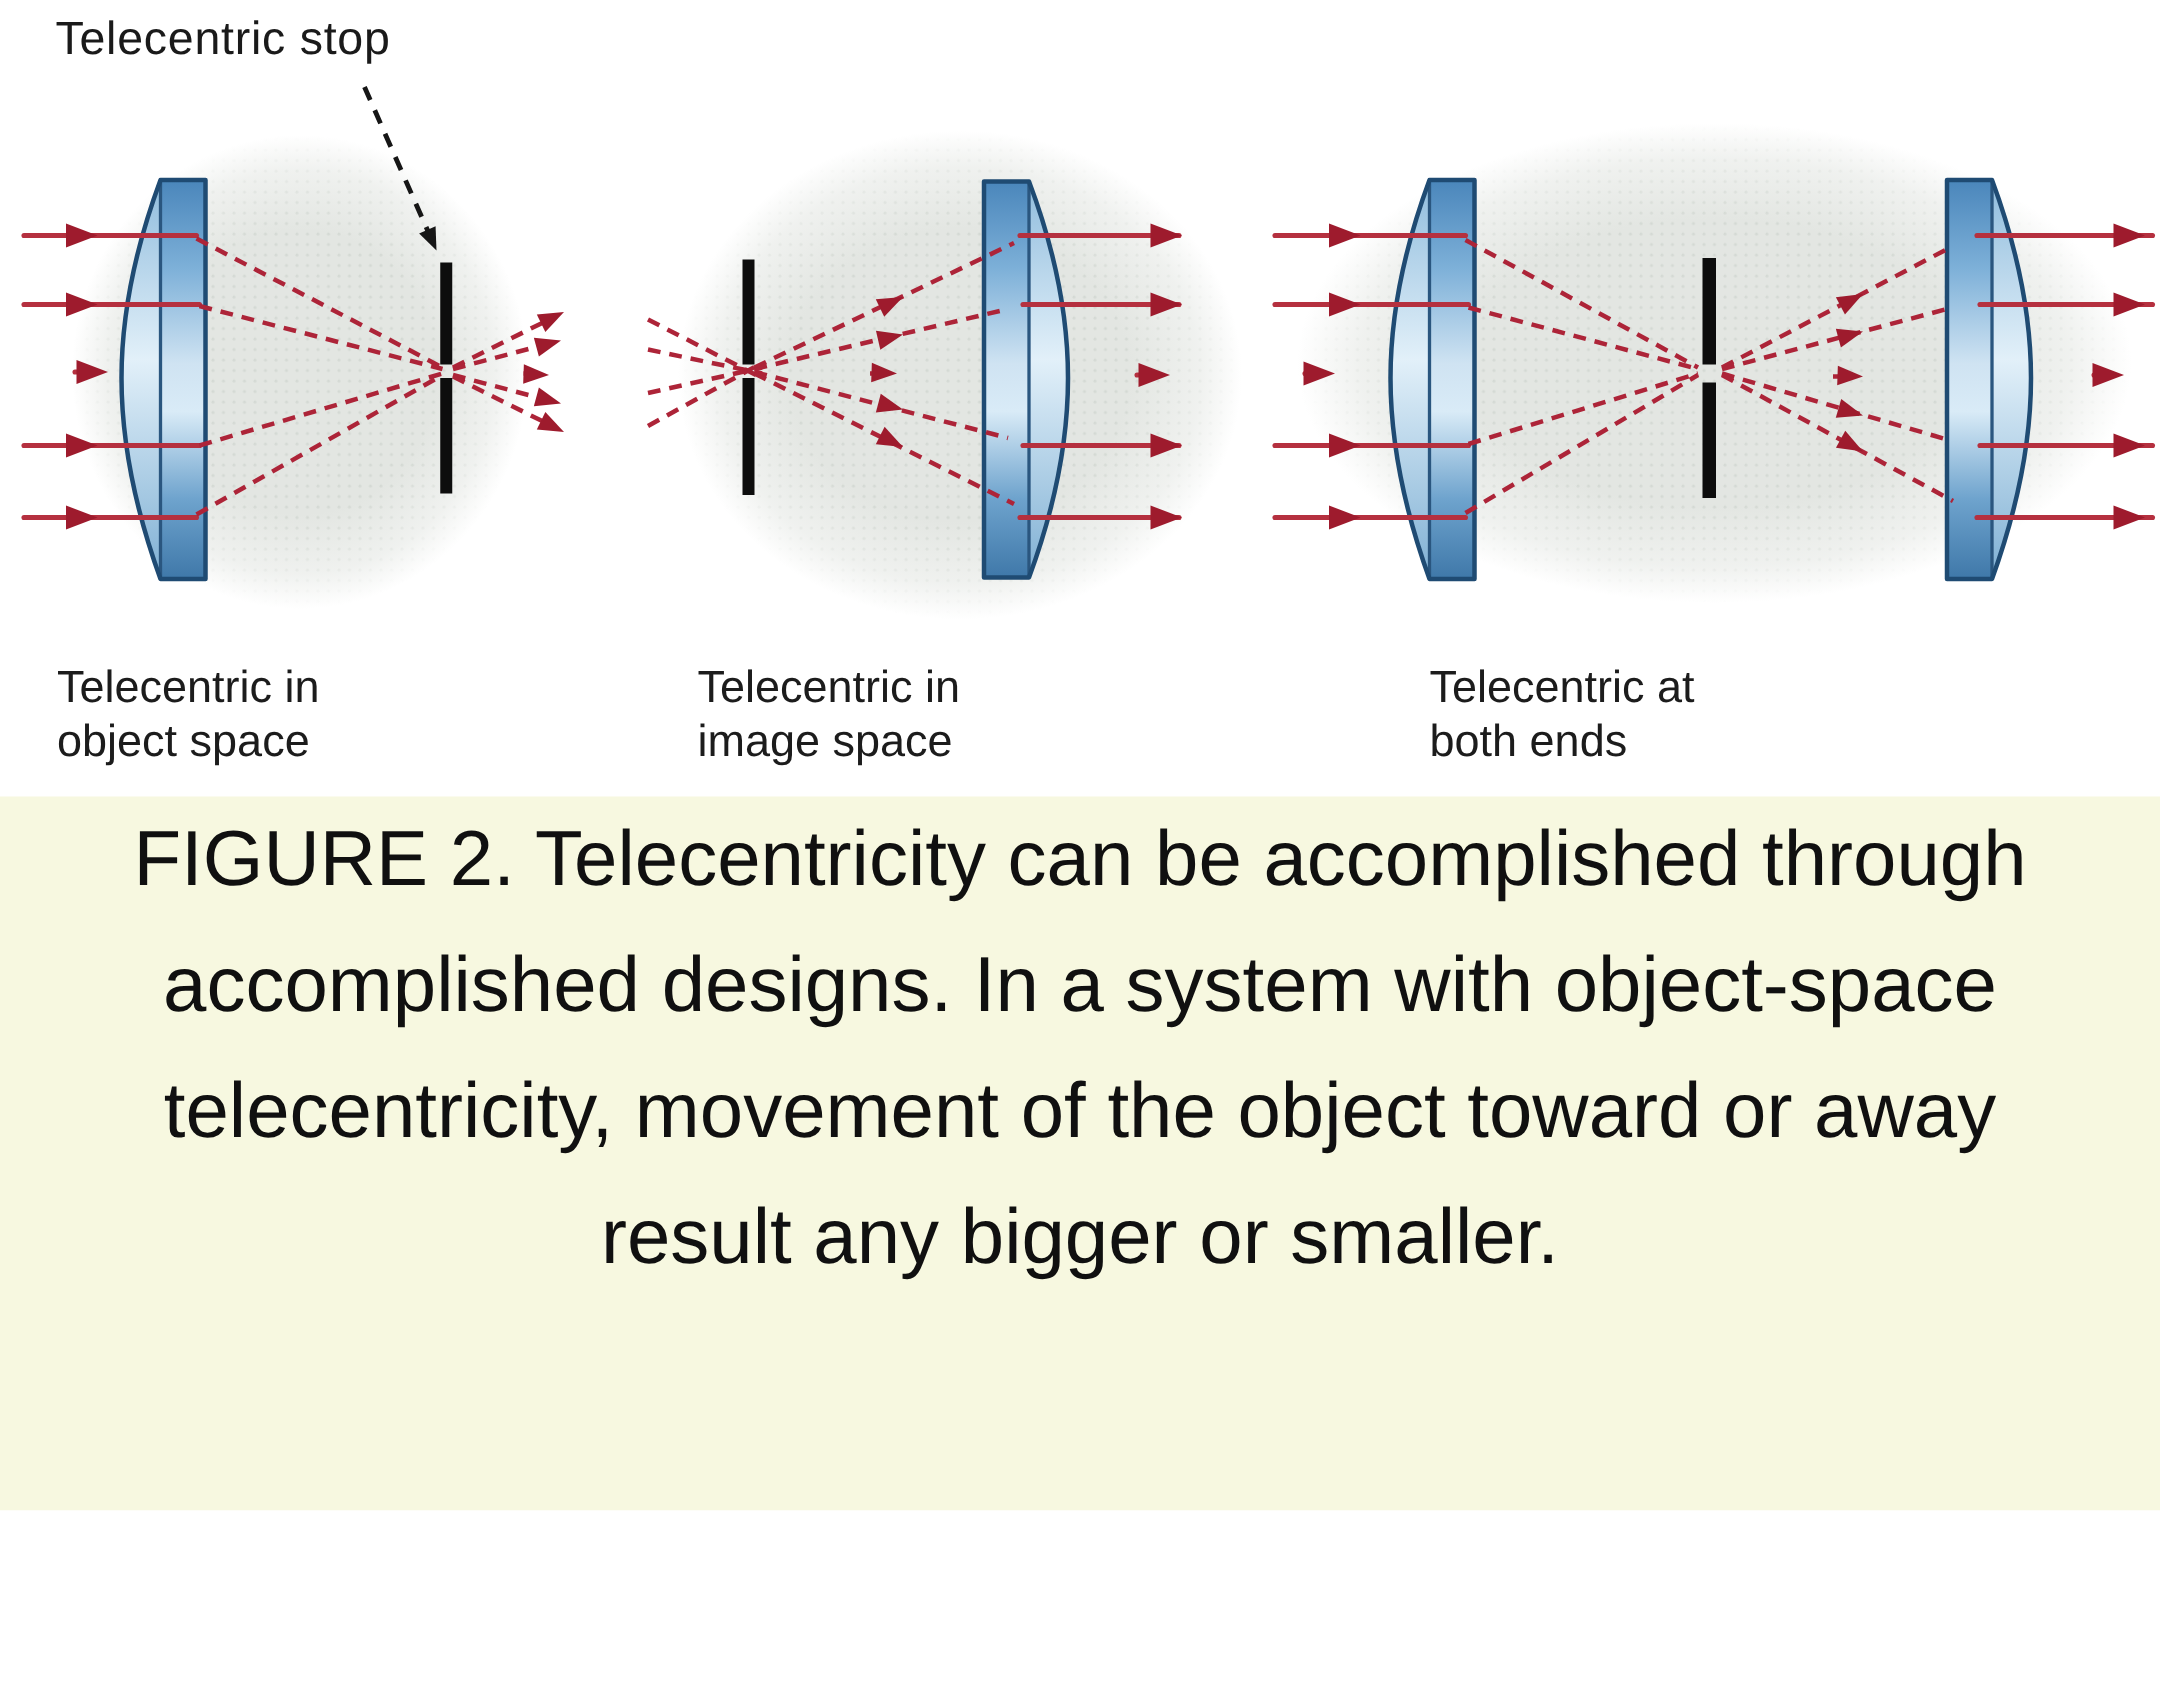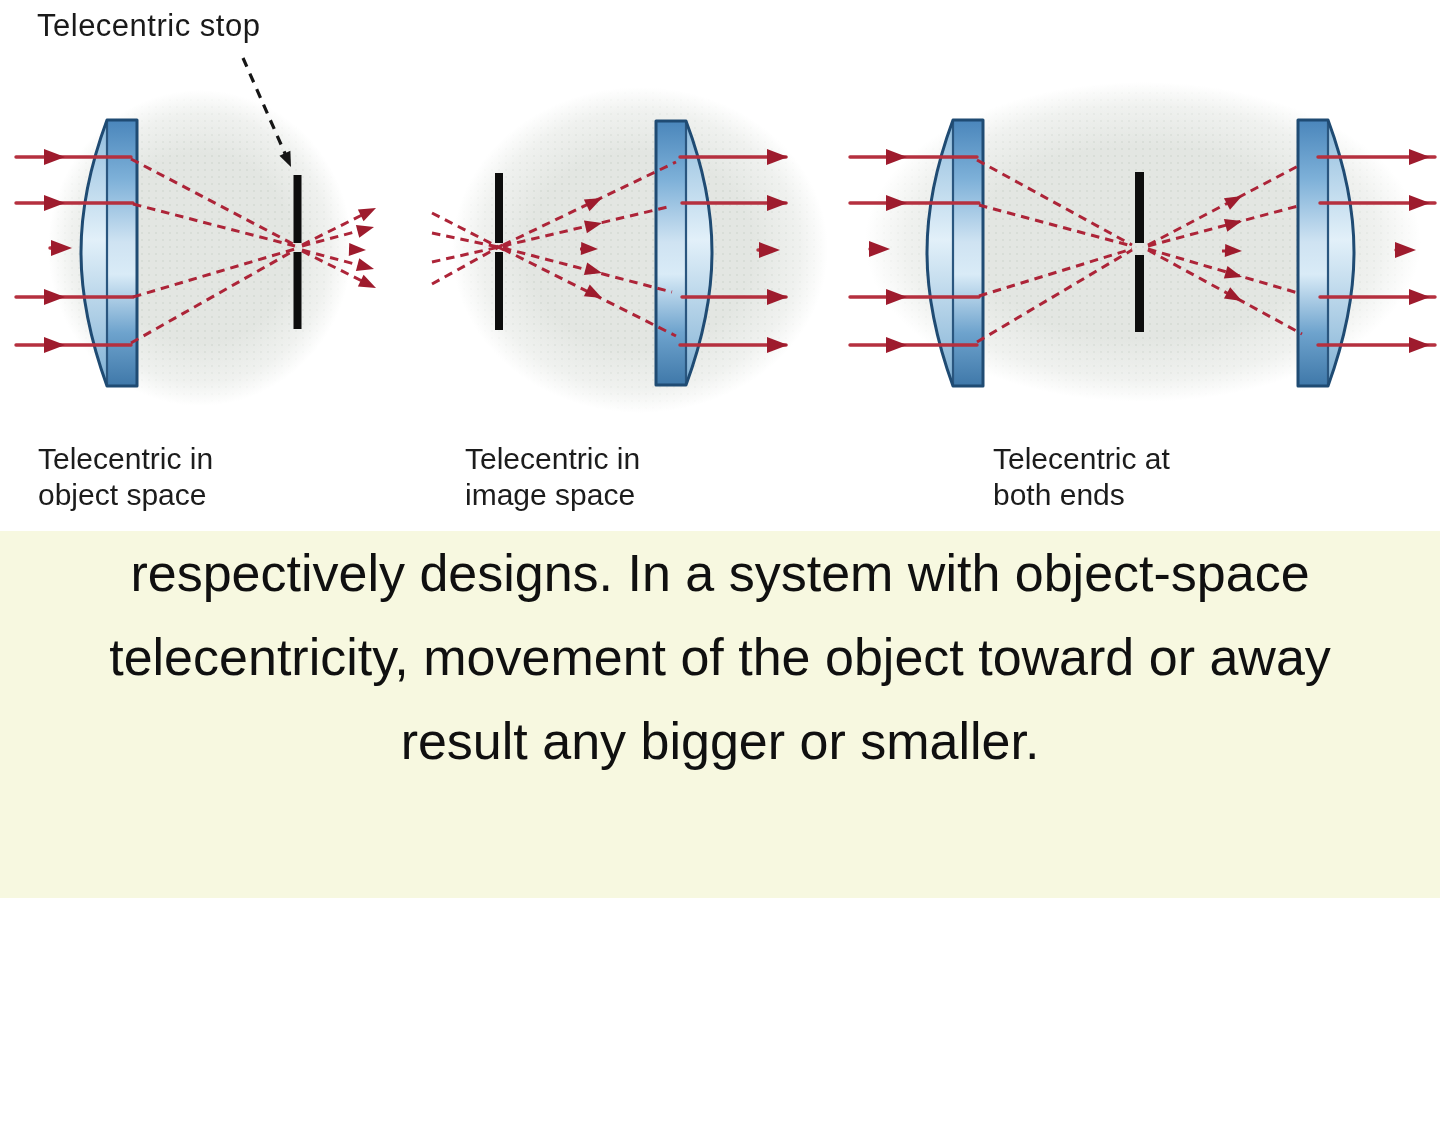--- a/index.html
+++ b/index.html
@@ -1,17 +1,17 @@
 <!DOCTYPE html>
 <html><head>
 <meta charset="utf-8">
 <style>
   html,body{margin:0;padding:0;background:#fff;}
   .stage{
-    position:relative;width:1440px;height:898px;overflow:hidden;
+    position:relative;width:1440px;height:1007px;overflow:hidden;
     font-family:"Liberation Sans",sans-serif;background:#ffffff;
   }
   .diagram-area{position:absolute;left:0;top:0;width:1440px;height:531px;background:#ffffff;}
   .diagram-svg{position:absolute;left:0;top:0;}
   .ray{stroke:#b5303f;stroke-width:3.4;fill:none;stroke-linecap:round;}
   .rayd{stroke:#ad2438;stroke-width:3;fill:none;stroke-dasharray:8.5 6;stroke-linecap:butt;}
   .ah{fill:#9e1b2d;stroke:none;}
   .ahb{fill:#161616;stroke:none;}
   .leader{stroke:#161616;stroke-width:3.2;stroke-dasharray:9.5 7.5;fill:none;}
   .lens-outline{fill:none;stroke:#1f4b73;stroke-width:3;stroke-linejoin:round;}
@@ -19,21 +19,21 @@
   .stop-label{
     position:absolute;left:37px;top:8px;font-size:31px;color:#1a1a1a;
     letter-spacing:0.5px;white-space:pre-line;
   }
   .diagram-label{
     position:absolute;top:441px;width:300px;text-align:left;
     font-size:30px;line-height:36px;color:#1c1c1c;white-space:pre-line;
   }
   .label-1{left:38px;}
   .label-2{left:465px;}
-  .label-3{left:993px;}
+  .label-3{left:953px;}
   .caption{
     position:absolute;left:0;top:531px;width:1440px;height:590px;
     background:#f7f8e0;color:#101010;
   }
   .cap-line{
     width:1440px;text-align:center;font-size:52px;line-height:84px;
     white-space:nowrap;
   }
 </style>
 </head>
@@ -256,18 +256,19 @@
     <div class="stop-label">Telecentric stop</div>
     <div class="diagram-label label-1">Telecentric in
 object space</div>
     <div class="diagram-label label-2">Telecentric in
 image space</div>
     <div class="diagram-label label-3">Telecentric at
 both ends</div>
   </div>
 
   <div class="caption">
-    <div class="cap-line">respectively designs. In a system with object-space</div>
+    <div class="cap-line">FIGURE 2. Telecentricity can be accomplished through</div>
+    <div class="cap-line">accomplished designs. In a system with object-space</div>
     <div class="cap-line">telecentricity, movement of the object toward or away</div>
     <div class="cap-line">result any bigger or smaller.</div>
   </div>
 
 </div>
 
 </body></html>

